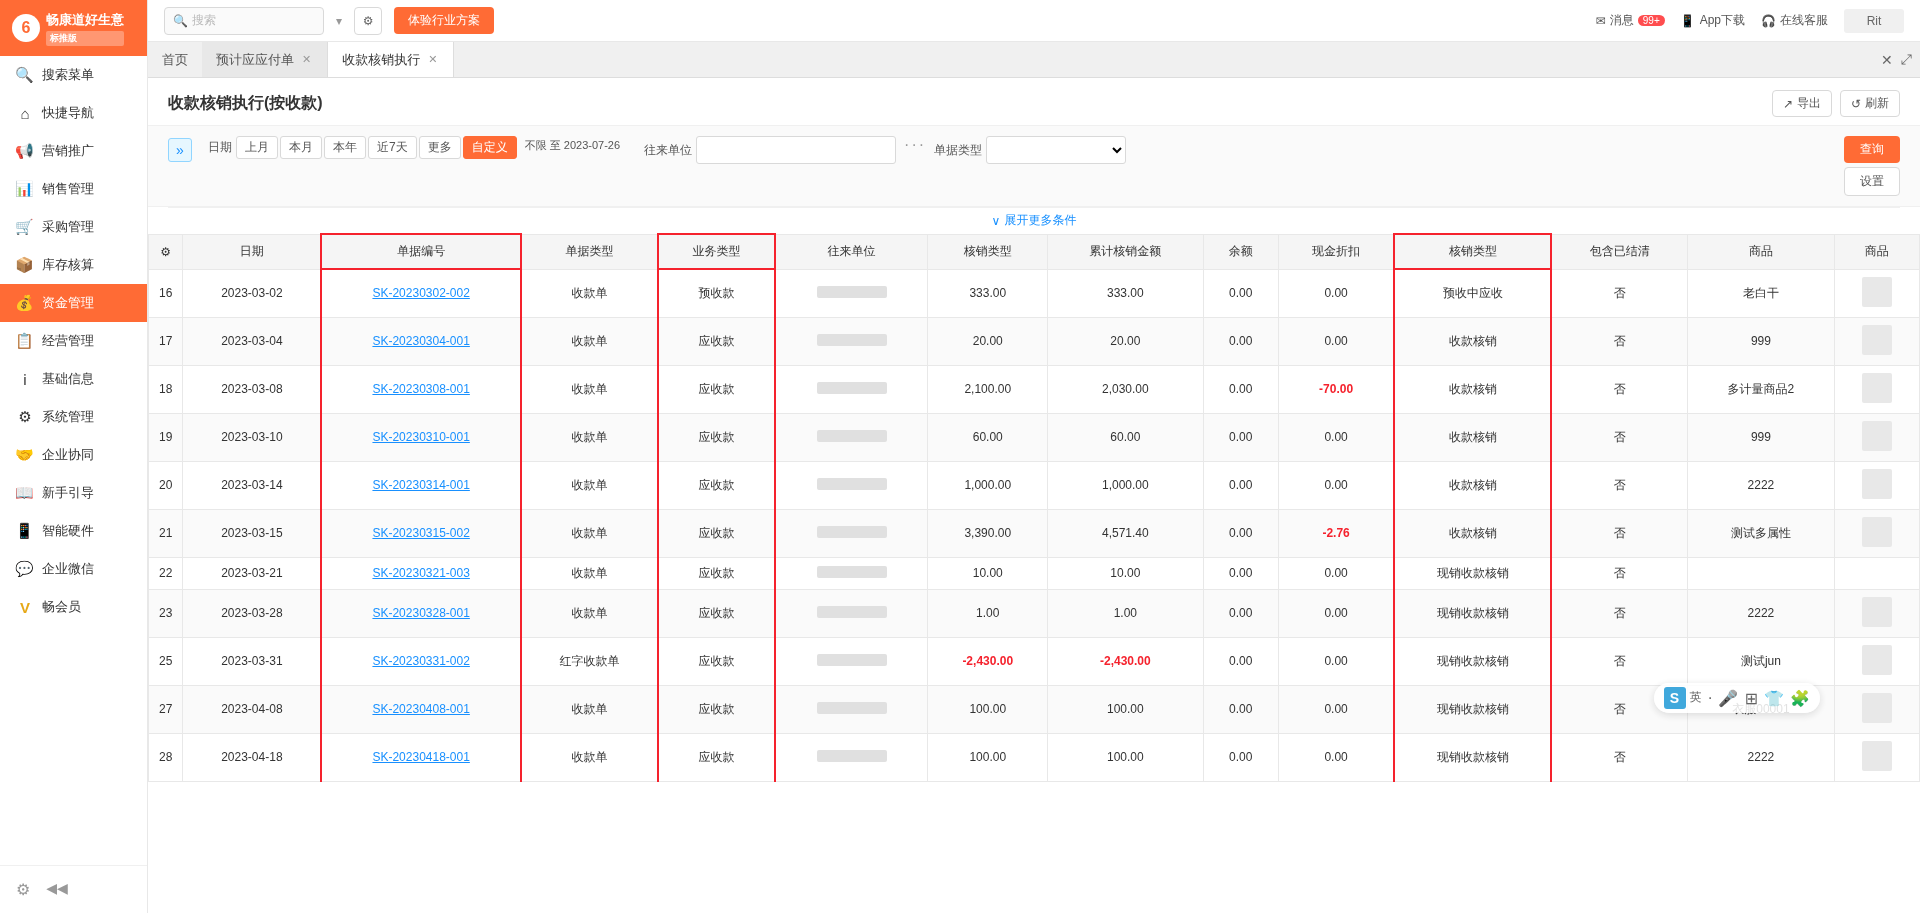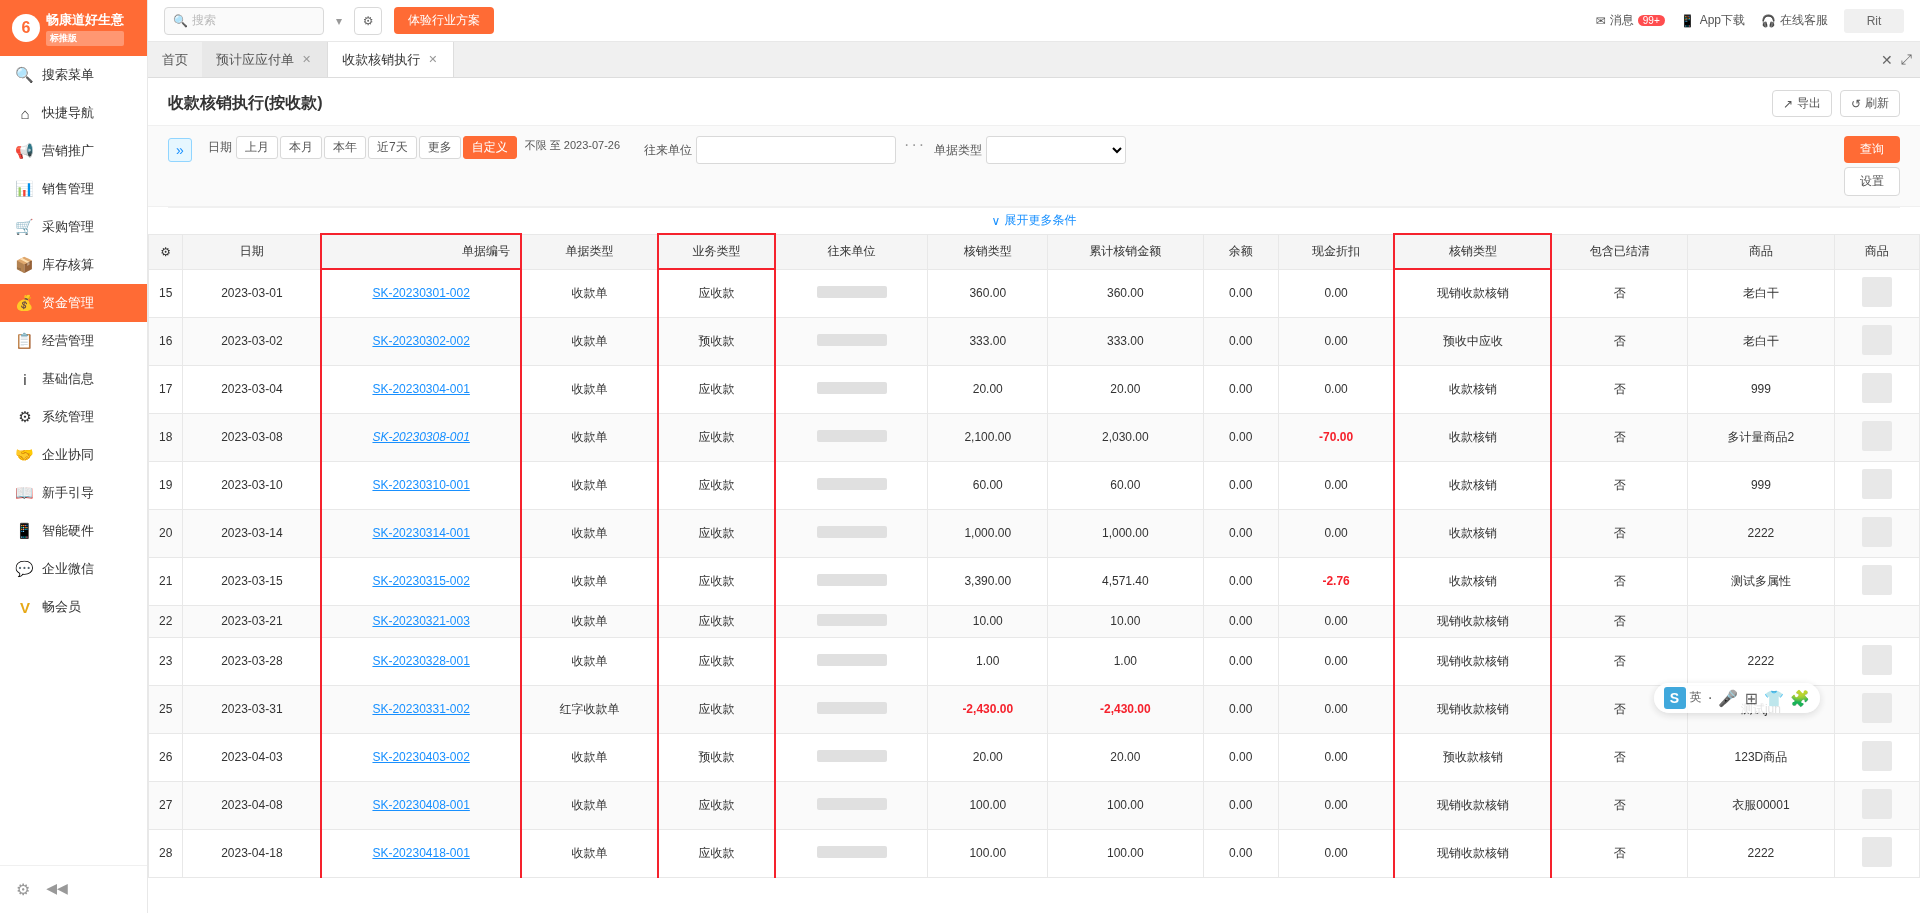--- a/index.html
+++ b/index.html
@@ -268,57 +268,35 @@
       <span>∨</span>
       <span>展开更多条件</span>
     </div>
 
     <div class="table-wrap">
       <table>
         <thead>
           <tr>
             <th style="width:30px;"><span>⚙</span></th>
             <th>日期</th>
-            <th style="border:2.5px solid #f5222d;text-align:right;">单据编号</th>
+            <th style="border:2.5px solid #f5222d;">单据编号</th>
             <th>单据类型</th>
             <th style="border:2.5px solid #f5222d;">业务类型</th>
             <th>往来单位</th>
             <th>核销类型</th>
             <th>累计核销金额</th>
             <th>余额</th>
             <th>现金折扣</th>
             <th style="border:2.5px solid #f5222d;">核销类型</th>
             <th>包含已结清</th>
             <th>商品</th>
             <th>商品</th>
           </tr>
         </thead>
         <tbody id="table-body">
-        <tr>
-    <td>15</td>
-    <td>2023-03-01</td>
-    <td style="border-left:2.5px solid #f5222d;border-right:2.5px solid #f5222d;">
-      <a class="link">SK-20230301-002</a>
-    </td>
-    <td>收款单</td>
-    <td style="border-left:2.5px solid #f5222d;border-right:2.5px solid #f5222d;">应收款</td>
-    <td>
-      <span style="background:#e0e0e0;display:inline-block;width:70px;height:12px;border-radius:2px;"></span>
-    </td>
-    <td class="">360.00</td>
-    <td class="">360.00</td>
-    <td>0.00</td>
-    <td class="">0.00</td>
-    <td style="border-left:2.5px solid #f5222d;border-right:2.5px solid #f5222d;">现销收款核销</td>
-    <td>否</td>
-    <td>老白干</td>
-    <td>
-      <span style="display:inline-block;width:30px;height:30px;background:#e8e8e8;border-radius:2px;"></span>
-    </td>
-  </tr>
             <tr>
     <td>16</td>
     <td>2023-03-02</td>
     <td style="border-left:2.5px solid #f5222d;border-right:2.5px solid #f5222d;">
       <a class="link">SK-20230302-002</a>
     </td>
     <td>收款单</td>
     <td style="border-left:2.5px solid #f5222d;border-right:2.5px solid #f5222d;">预收款</td>
     <td>
       <span style="background:#e0e0e0;display:inline-block;width:70px;height:12px;border-radius:2px;"></span>
@@ -352,21 +330,21 @@
     <td style="border-left:2.5px solid #f5222d;border-right:2.5px solid #f5222d;">收款核销</td>
     <td>否</td>
     <td>999</td>
     <td>
       <span style="display:inline-block;width:30px;height:30px;background:#e8e8e8;border-radius:2px;"></span>
     </td>
   </tr>
             <tr>
     <td>18</td>
     <td>2023-03-08</td>
-    <td style="border-left:2.5px solid #f5222d;border-right:2.5px solid #f5222d;font-style:italic;">
+    <td style="border-left:2.5px solid #f5222d;border-right:2.5px solid #f5222d;">
       <a class="link">SK-20230308-001</a>
     </td>
     <td>收款单</td>
     <td style="border-left:2.5px solid #f5222d;border-right:2.5px solid #f5222d;">应收款</td>
     <td>
       <span style="background:#e0e0e0;display:inline-block;width:70px;height:12px;border-radius:2px;"></span>
     </td>
     <td class="">2,100.00</td>
     <td class="">2,030.00</td>
     <td>0.00</td>
@@ -499,42 +477,20 @@
     <td>
       <span style="background:#e0e0e0;display:inline-block;width:70px;height:12px;border-radius:2px;"></span>
     </td>
     <td class="red-text">-2,430.00</td>
     <td class="red-text">-2,430.00</td>
     <td>0.00</td>
     <td class="">0.00</td>
     <td style="border-left:2.5px solid #f5222d;border-right:2.5px solid #f5222d;">现销收款核销</td>
     <td>否</td>
     <td>测试jun</td>
-    <td>
-      <span style="display:inline-block;width:30px;height:30px;background:#e8e8e8;border-radius:2px;"></span>
-    </td>
-  </tr>
-            <tr>
-    <td>26</td>
-    <td>2023-04-03</td>
-    <td style="border-left:2.5px solid #f5222d;border-right:2.5px solid #f5222d;">
-      <a class="link">SK-20230403-002</a>
-    </td>
-    <td>收款单</td>
-    <td style="border-left:2.5px solid #f5222d;border-right:2.5px solid #f5222d;">预收款</td>
-    <td>
-      <span style="background:#e0e0e0;display:inline-block;width:70px;height:12px;border-radius:2px;"></span>
-    </td>
-    <td class="">20.00</td>
-    <td class="">20.00</td>
-    <td>0.00</td>
-    <td class="">0.00</td>
-    <td style="border-left:2.5px solid #f5222d;border-right:2.5px solid #f5222d;">预收款核销</td>
-    <td>否</td>
-    <td>123D商品</td>
     <td>
       <span style="display:inline-block;width:30px;height:30px;background:#e8e8e8;border-radius:2px;"></span>
     </td>
   </tr>
             <tr>
     <td>27</td>
     <td>2023-04-08</td>
     <td style="border-left:2.5px solid #f5222d;border-right:2.5px solid #f5222d;">
       <a class="link">SK-20230408-001</a>
     </td>

